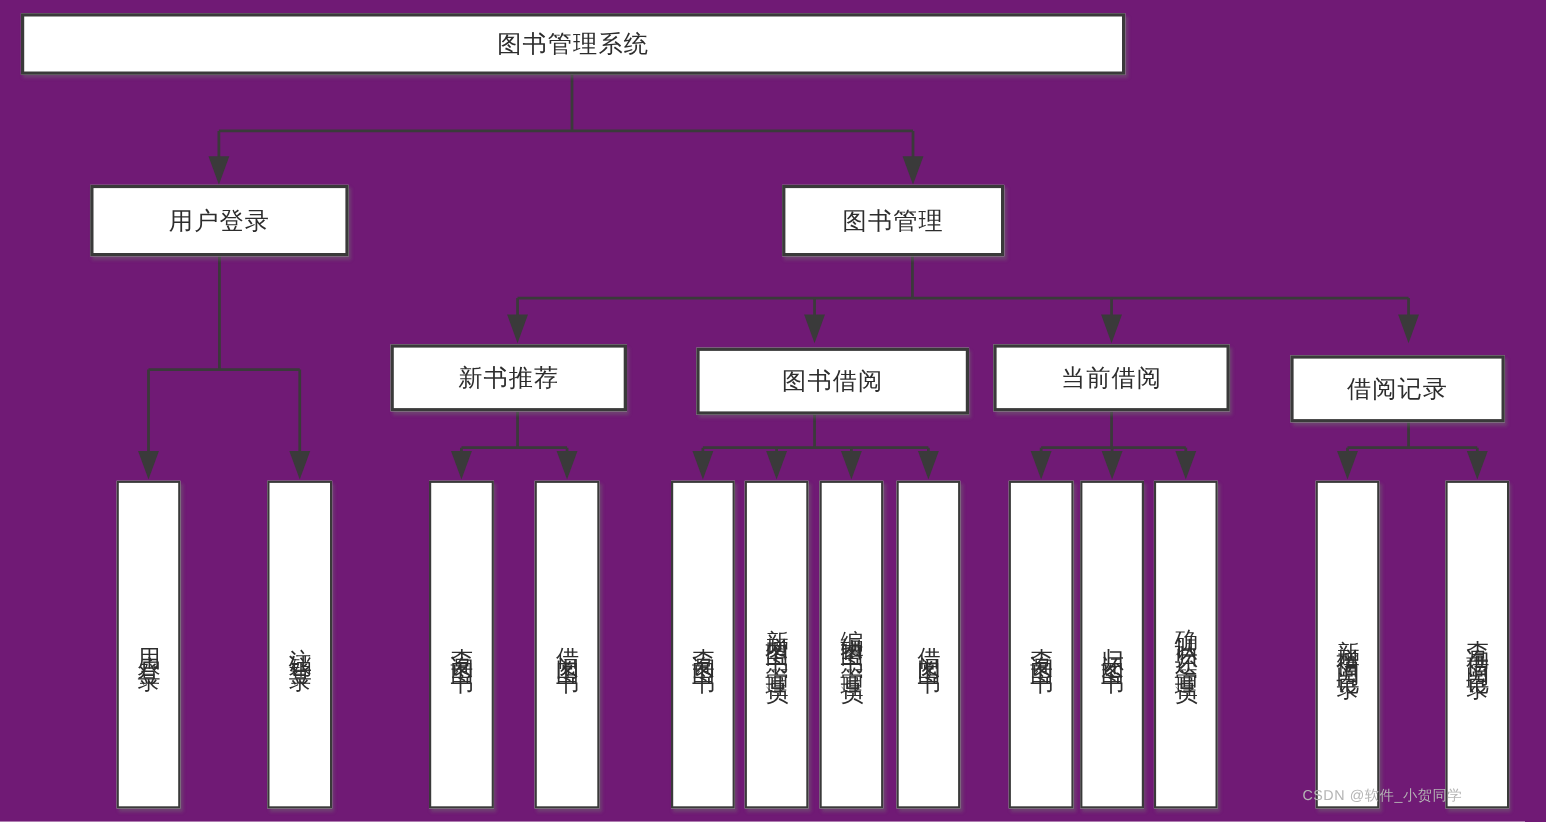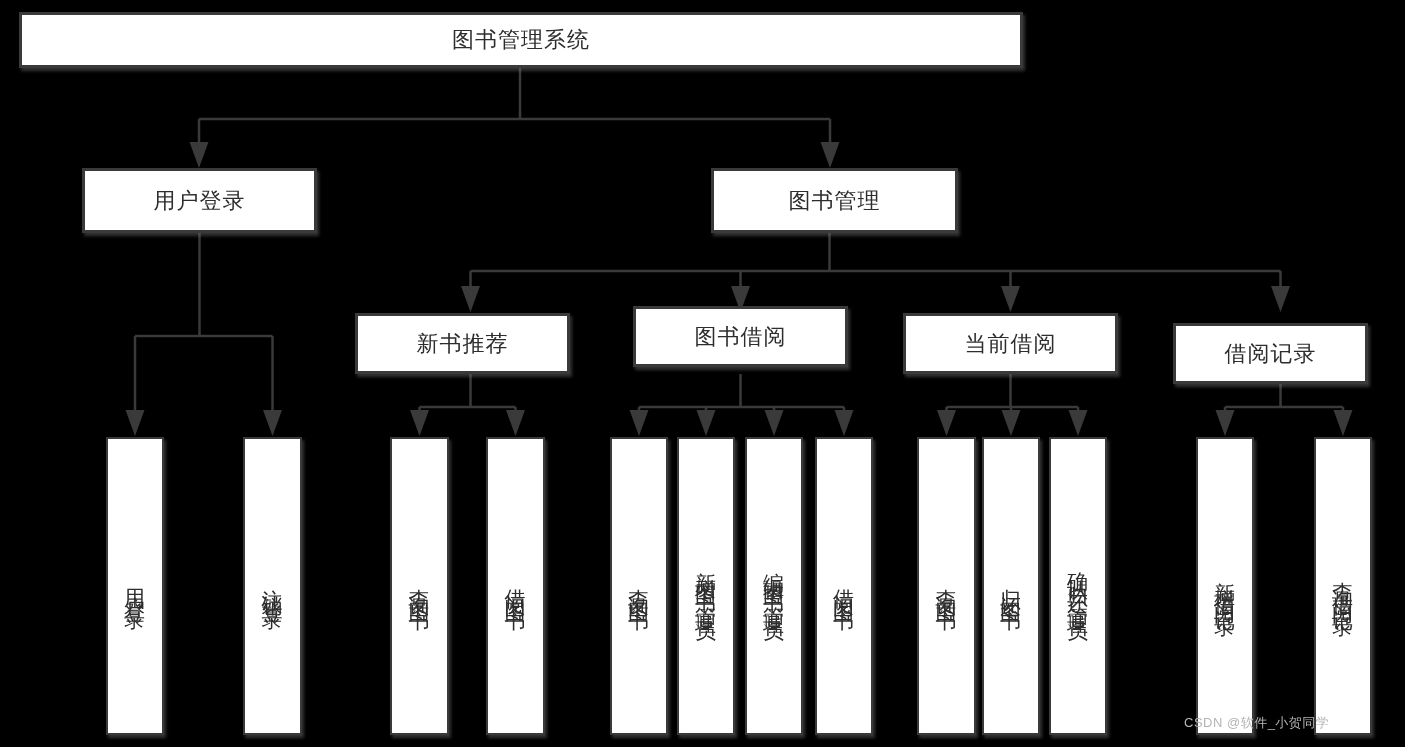--- a/index.html
+++ b/index.html
@@ -1,20 +1,20 @@
 <!DOCTYPE html>
 <html><head>
 <meta charset="utf-8">
 <style>
   html, body { margin: 0; padding: 0; background: #ffffff; }
   .canvas {
     position: relative;
     width: 1405px;
     height: 747px;
-    background: #000000;
+    background: #701a75;
     overflow: hidden;
     font-family: "Liberation Sans", sans-serif;
     color: #2d2d2d;
   }
   .connectors {
     position: absolute;
     left: 0; top: 0;
     width: 1405px; height: 747px;
     pointer-events: none;
   }
@@ -103,28 +103,28 @@
     </g>
   </svg>
 
   <div class="box" style="left:19px; top:12px; width:1004px; height:56px;">
     <span>图书管理系统</span>
   </div>
 
   <div class="box" style="left:82px; top:168px; width:235px; height:65px;">
     <span>用户登录</span>
   </div>
-  <div class="box" style="left:711px; top:168px; width:247px; height:65px;">
+  <div class="box" style="left:711px; top:168px; width:202px; height:65px;">
     <span>图书管理</span>
   </div>
 
   <div class="box" style="left:355px; top:313px; width:215px; height:61px;">
     <span>新书推荐</span>
   </div>
-  <div class="box" style="left:633px; top:306px; width:215px; height:61px;">
+  <div class="box" style="left:633px; top:316px; width:248px; height:61px;">
     <span>图书借阅</span>
   </div>
   <div class="box" style="left:903px; top:313px; width:215px; height:61px;">
     <span>当前借阅</span>
   </div>
   <div class="box" style="left:1173px; top:323px; width:195px; height:61px;">
     <span>借阅记录</span>
   </div>
 
   <div class="box leaf" style="left:106px; top:437px; width:58px; height:298px;">

